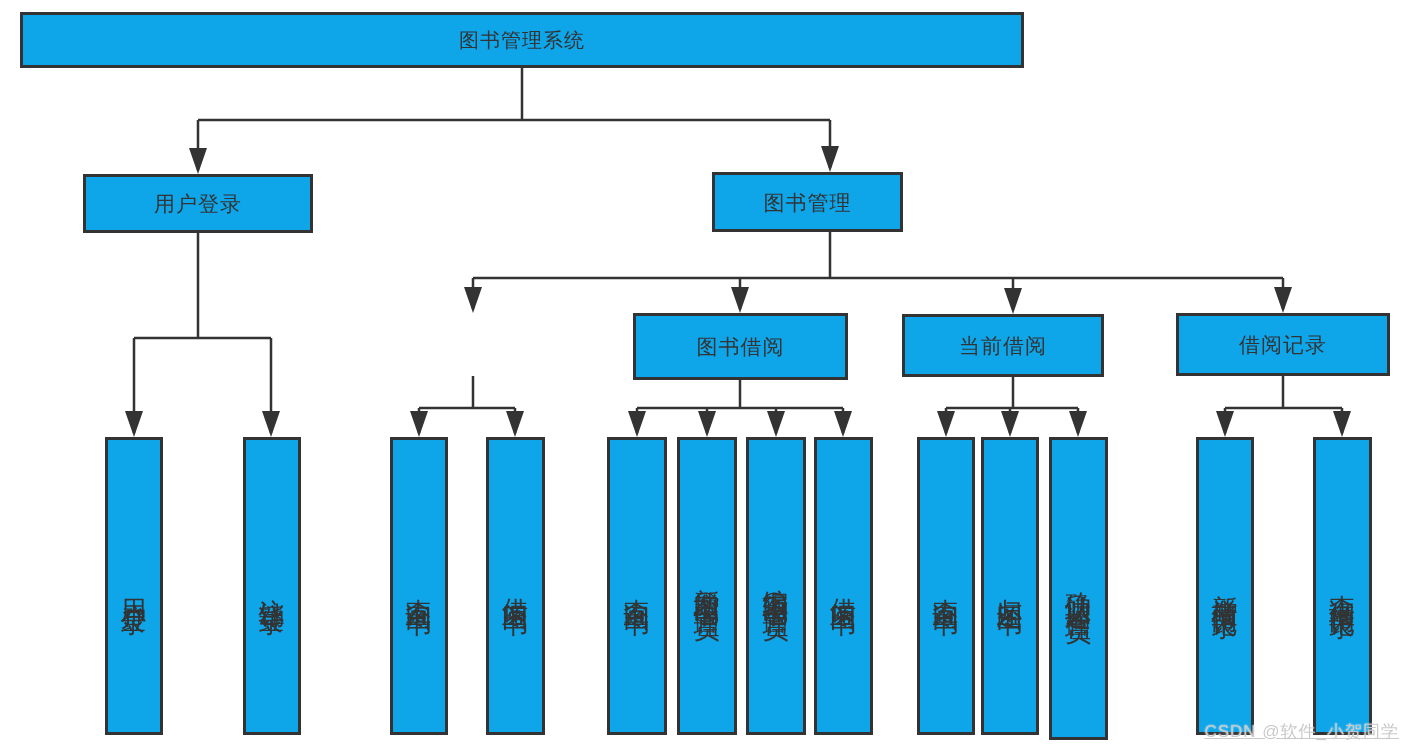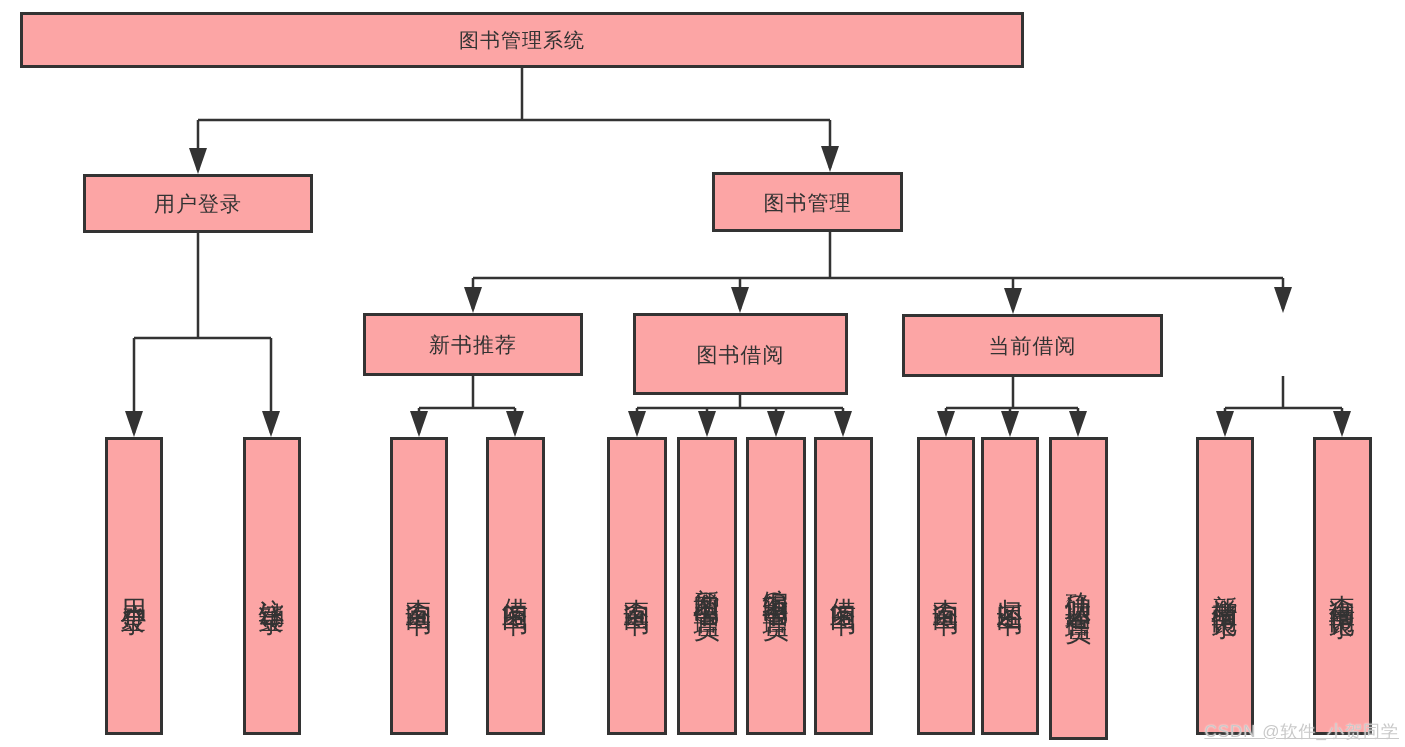--- a/index.html
+++ b/index.html
@@ -18,21 +18,21 @@
   .connectors {
     position: absolute;
     left: 0; top: 0;
     width: 1405px;
     height: 747px;
   }
   .node {
     position: absolute;
     box-sizing: border-box;
     border: 3px solid #333333;
-    background: #fca5a5;
+    background: #0ea5e9;
     color: #333333;
     display: flex;
     align-items: center;
     justify-content: center;
     text-align: center;
   }
   .h-node {
     font-size: 21px;
     letter-spacing: 1px;
     line-height: 1;
@@ -115,28 +115,28 @@
     <span>图书管理系统</span>
   </div>
 
   <div class="node h-node" style="left:83px; top:174px; width:230px; height:59px;">
     <span>用户登录</span>
   </div>
   <div class="node h-node" style="left:712px; top:172px; width:191px; height:60px;">
     <span>图书管理</span>
   </div>
 
-  <div class="node h-node" style="left:363px; top:313px; width:220px; height:63px;">
-    <span>新书推荐</span>
-  </div>
-  <div class="node h-node" style="left:633px; top:313px; width:215px; height:82px;">
+  <div class="node h-node" style="left:633px; top:313px; width:215px; height:67px;">
     <span>图书借阅</span>
   </div>
-  <div class="node h-node" style="left:902px; top:314px; width:261px; height:63px;">
+  <div class="node h-node" style="left:902px; top:314px; width:202px; height:63px;">
     <span>当前借阅</span>
+  </div>
+  <div class="node h-node" style="left:1176px; top:313px; width:214px; height:63px;">
+    <span>借阅记录</span>
   </div>
 
   <div class="node v-node" style="left:105px; top:437px; width:58px; height:298px;">
     <span>用户登录</span>
   </div>
   <div class="node v-node" style="left:243px; top:437px; width:58px; height:298px;">
     <span>注销登录</span>
   </div>
 
   <div class="node v-node" style="left:390px; top:437px; width:58px; height:298px;">

